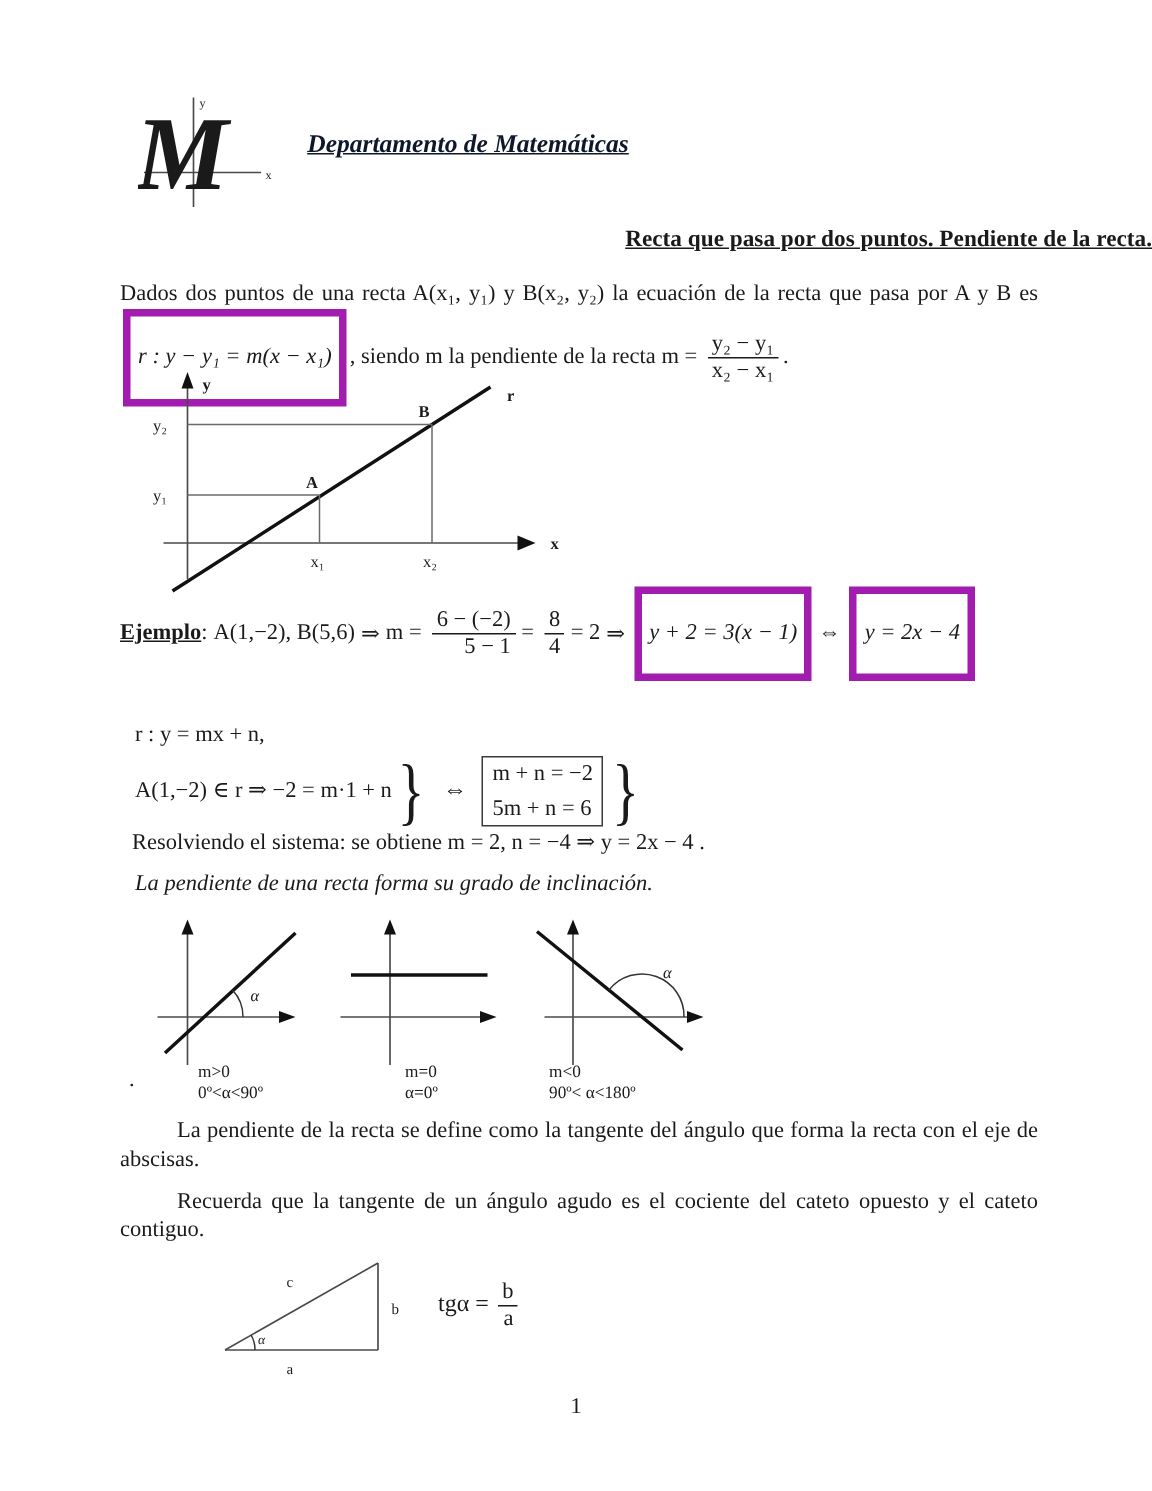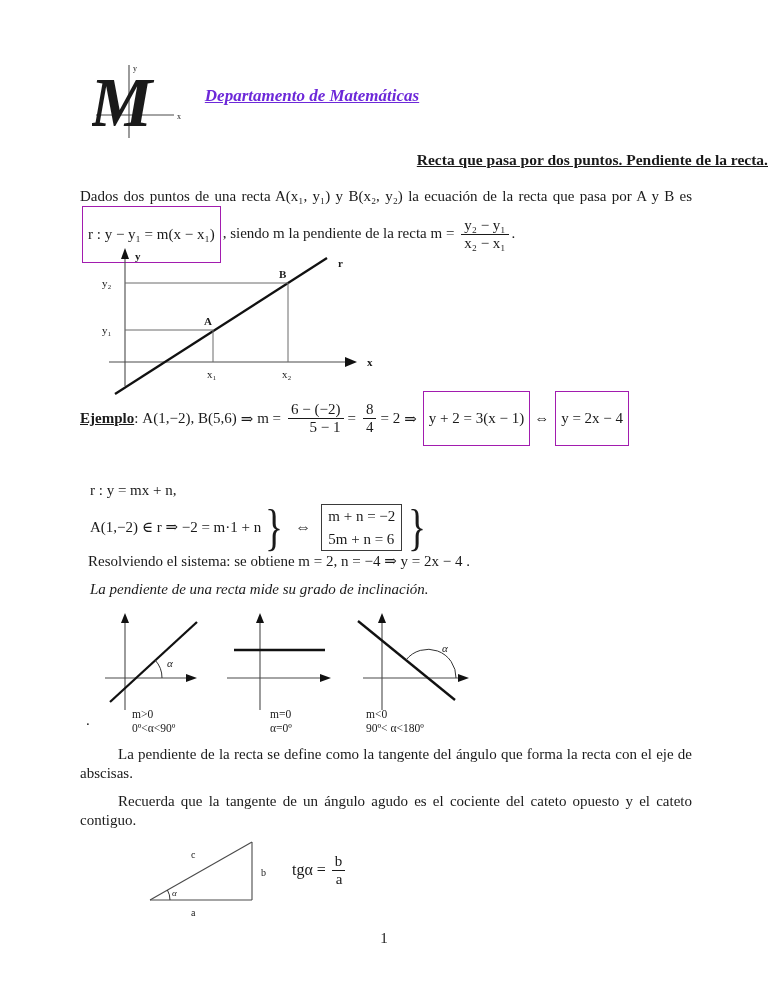--- a/index.html
+++ b/index.html
@@ -4,38 +4,38 @@
 <style>
   html,body{margin:0;padding:0;background:#888;}
   .page{
     position:relative;width:768px;height:994px;margin:0 auto;background:#ffffff;
     font-family:"Liberation Serif","DejaVu Serif",serif;color:#1a1a1a;overflow:hidden;
   }
   .abs{position:absolute;}
   
   .dept{
     left:0;top:86px;width:624px;text-align:center;font-size:17px;font-style:italic;
-    text-decoration:underline;color:#6d28d9;font-weight:600;
+    text-decoration:underline;color:#0f172a;font-weight:600;
   }
   .doc-title{
     left:0;top:151px;width:768px;text-align:right;font-size:15.5px;font-weight:bold;
     text-decoration:underline;
   }
   
   .para{font-size:15px;line-height:19px;text-align:justify;}
   .p1{left:80px;top:187px;width:612px;}
   .p2{left:80px;top:433px;width:612px;line-height:18px;}
   .p3{left:80px;top:745px;width:612px;text-indent:38px;}
   .p4{left:80px;top:792px;width:612px;text-indent:38px;}
   .rline{left:90px;top:482px;font-size:15px;}
   .solveline{left:88px;top:552px;font-size:15px;}
   .note{left:90px;top:581px;font-size:15px;font-style:italic;}
   .straydot{left:86px;top:712px;font-size:15px;}
   
-  .boxed{display:inline-block;border:1px solid #a21caf;padding:18px 5px;margin:0 2px;vertical-align:middle;}
+  .boxed{display:inline-block;border:5px solid #a21caf;padding:18px 5px;margin:0 2px;vertical-align:middle;font-style:italic;}
   .frac{display:inline-flex;flex-direction:column;align-items:flex-end;vertical-align:middle;
         line-height:1.12;margin:0 3px;font-size:15px;}
   .frac .num{border-bottom:1px solid #1a1a1a;padding:0 3px;}
   .frac .den{padding:0 3px;}
   .exline{left:80px;top:391px;width:640px;font-size:15px;display:flex;align-items:center;flex-wrap:nowrap;white-space:nowrap;}
   .exline>span{margin-right:4px;}
   .ex-label{font-weight:bold;text-decoration:underline;}
   .system{left:90px;top:502px;display:flex;align-items:center;font-size:15px;}
   .sys-col{display:flex;flex-direction:column;gap:3px;}
   .sys-col>div{line-height:20px;white-space:nowrap;}
@@ -138,21 +138,21 @@
     <span class="brace">}</span>
     <span class="iff">⇔</span>
     <div class="sys-box sys-col">
       <div>m + n = −2</div>
       <div>5m + n = 6</div>
     </div>
     <span class="brace">}</span>
   </div>
 
   <div class="abs solveline">Resolviendo el sistema: se obtiene m = 2, n = −4 ⇒ y = 2x − 4 .</div>
-  <div class="abs note">La pendiente de una recta mide su grado de inclinación.</div>
+  <div class="abs note">La pendiente de una recta forma su grado de inclinación.</div>
 
   <svg class="abs" style="left:85px;top:610px;" width="125" height="130" viewBox="0 0 125 130">
     <line class="axis" x1="40" y1="10" x2="40" y2="100"></line>
     <polygon points="40,3 36,13 44,13" fill="#111"></polygon>
     <line class="axis" x1="20" y1="68" x2="103" y2="68"></line>
     <polygon points="112,68 101,64 101,72" fill="#111"></polygon>
     <line class="thick" x1="25" y1="92" x2="112" y2="12"></line>
     <path class="arc" d="M 77 68 A 26 26 0 0 0 70 50"></path>
     <text class="lab" x="82" y="57" font-style="italic">α</text>
     <text class="cap" x="47" y="108">m&gt;0</text>

